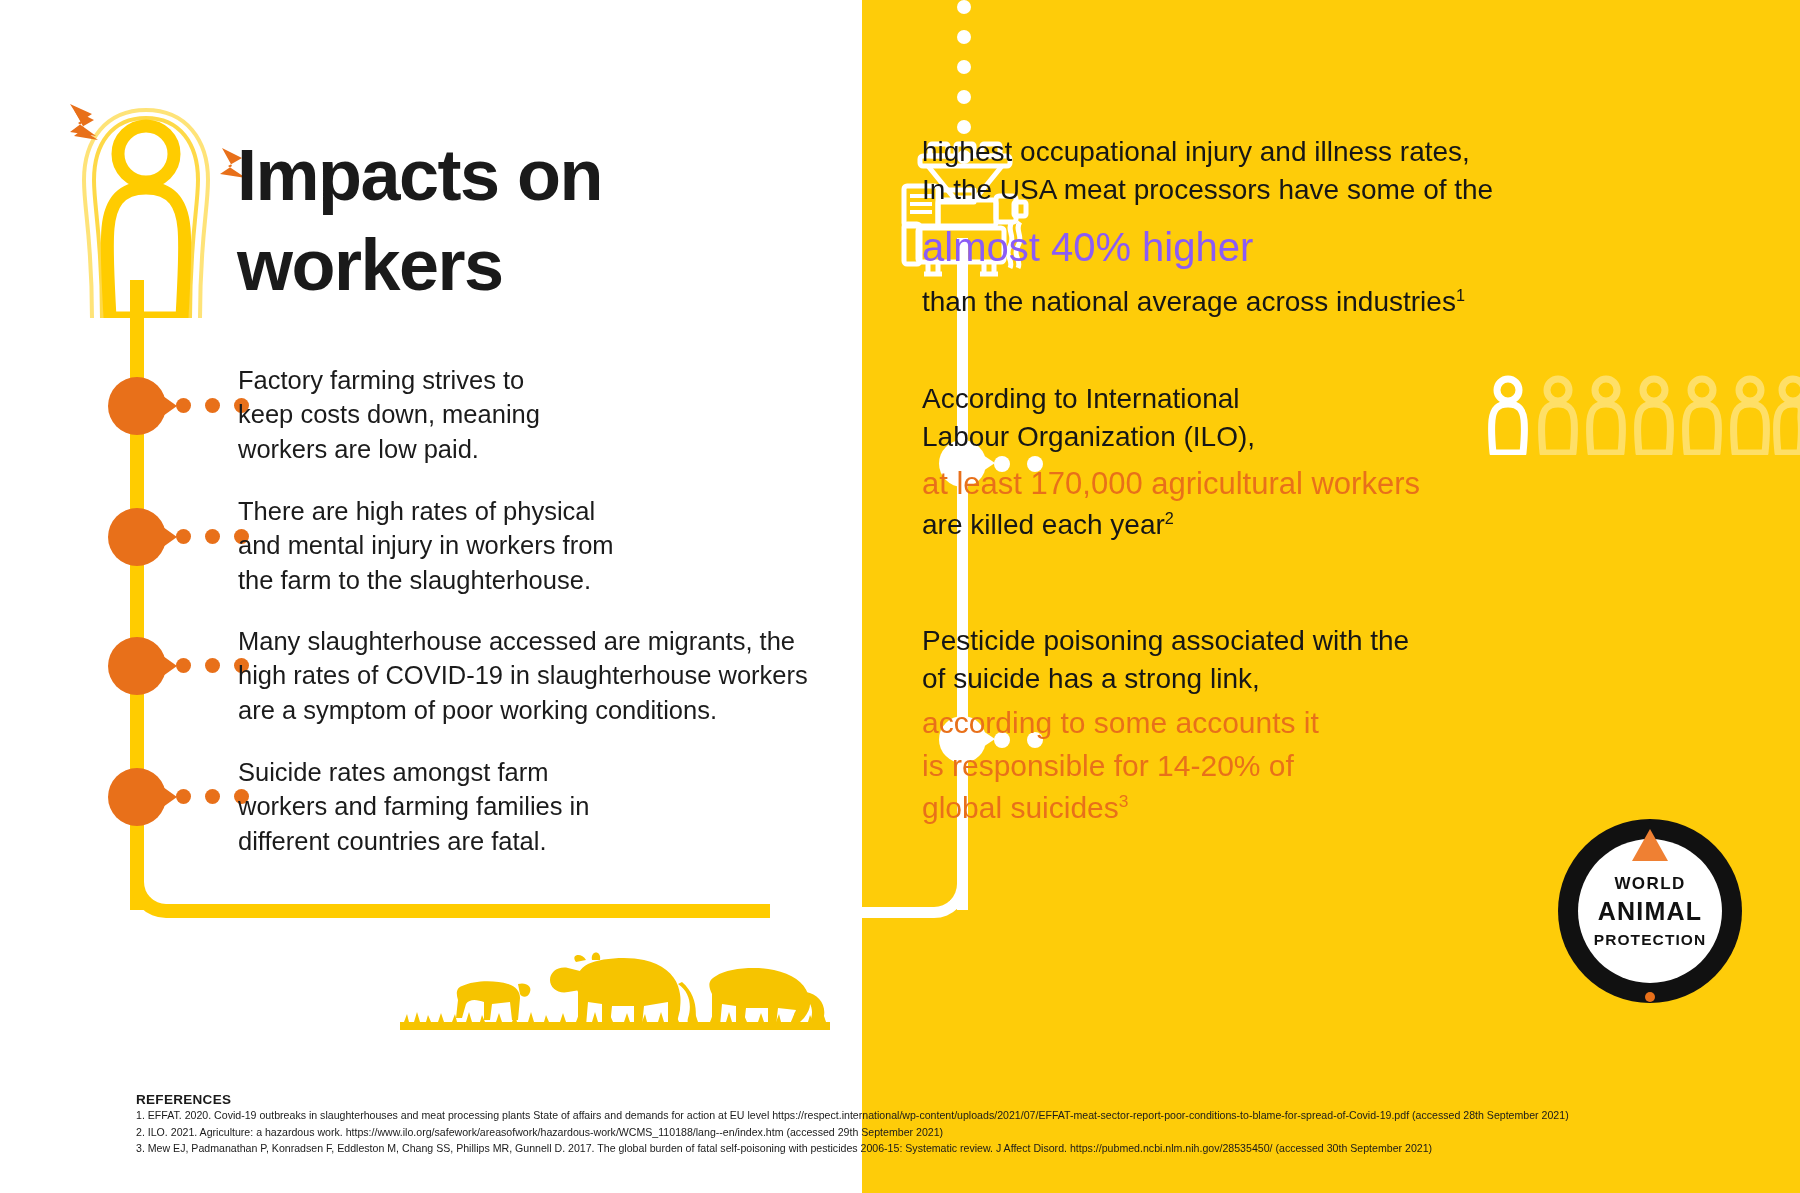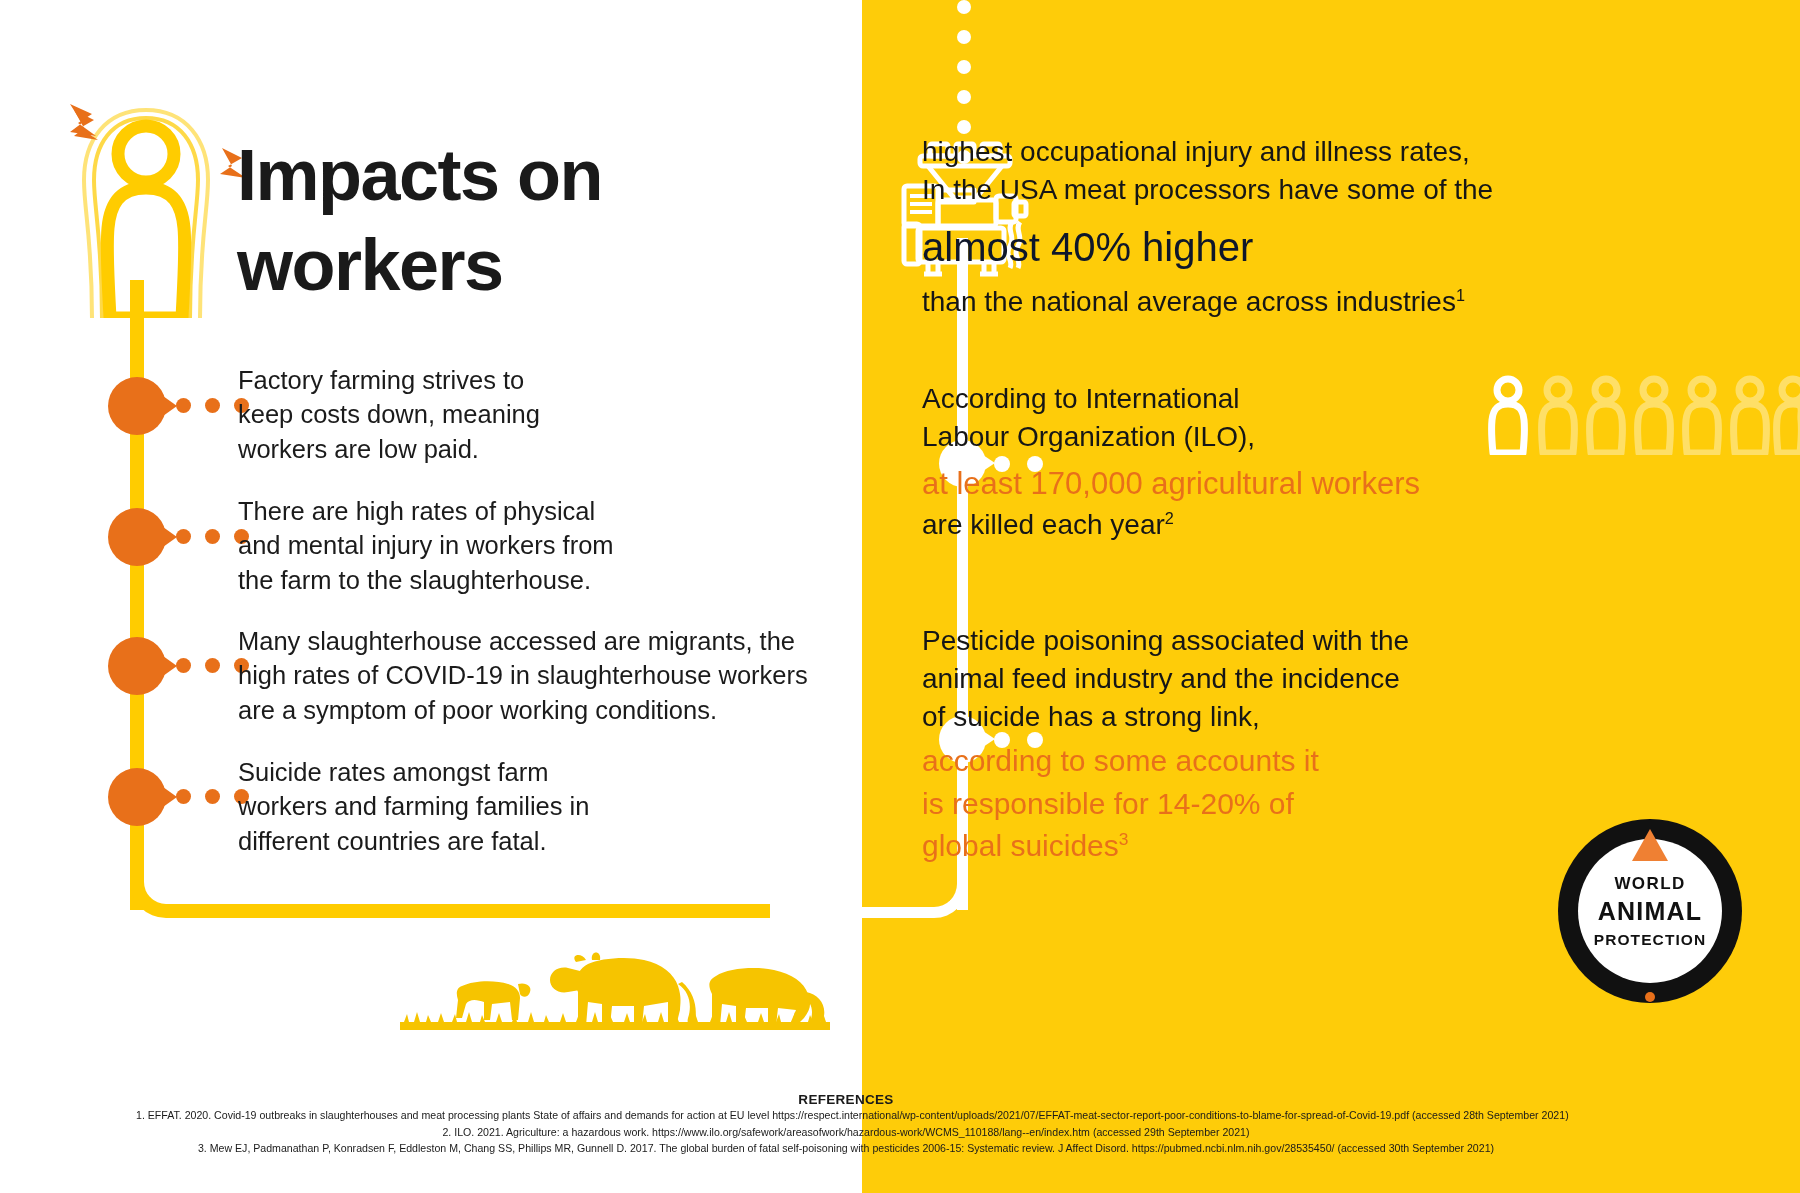--- a/index.html
+++ b/index.html
@@ -60,21 +60,21 @@
   .lbody {
     position: absolute; left: 238px; width: 520px;
     font-size: 25.5px; line-height: 1.35; color: #1b1b1b; font-weight: 400;
   }
   .lbody.wide { width: 540px; }
 
   
   .cows { position: absolute; left: 400px; top: 940px; width: 430px; height: 90px; }
 
   
-  .refs { position: absolute; left: 136px; top: 1092px; width: 1420px; z-index: 7; text-align: center; }
+  .refs { position: absolute; left: 136px; top: 1092px; width: 1420px; z-index: 7; }
   .refs-head { font-size: 13.5px; font-weight: 700; color: #1a1a1a; letter-spacing: .3px; }
   .refs-line { font-size: 10.6px; line-height: 1.58; color: #1a1a1a; white-space: nowrap; }
 
   
   .rdots-top { position: absolute; left: 957px; top: 0px; display: flex; flex-direction: column; gap: 16px; }
   .rdots-top i { width: 14px; height: 14px; border-radius: 50%; background: #ffffff; display: block; }
 
   
   .machine { position: absolute; left: 898px; top: 138px; width: 150px; height: 140px; }
 
@@ -101,21 +101,21 @@
     border-top: 8px solid transparent;
     border-bottom: 8px solid transparent;
     border-left: 12px solid #ffffff;
   }
   .rdots { position: absolute; left: 994px; display: flex; gap: 17px; }
   .rdots i { width: 16px; height: 16px; border-radius: 50%; background: #ffffff; display: block; }
 
   
   .rblock { position: absolute; left: 922px; width: 620px; }
   .rline { font-size: 28px; line-height: 1.36; color: #161616; font-weight: 400; }
-  .rline.big { font-size: 40px; font-weight: 400; color: #0f172a; line-height: 1.3; }
+  .rline.big { font-size: 40px; font-weight: 400; color: #8b5cf6; line-height: 1.3; }
   .rline.med { font-size: 30px; font-weight: 400; color: #e8701a; line-height: 1.42; }
   .rline.accent2 { font-size: 31px; color: #e8701a; line-height: 1.42; }
   sup { font-size: 0.58em; vertical-align: super; }
 
   
   .people { position: absolute; left: 1488px; top: 373px; display: flex; gap: 8px; align-items: flex-end; }
 
   
   .logo { position: absolute; left: 1556px; top: 817px; width: 188px; height: 188px; }
 </style>
@@ -316,21 +316,20 @@
     <div class="rline" style="white-space:nowrap">According to International</div>
     <div class="rline" style="white-space:nowrap">Labour Organization (ILO),</div>
     <div class="rline accent2" style="white-space:nowrap;margin-top:6px">at least 170,000 agricultural workers</div>
     <div class="rline" style="white-space:nowrap">
       <span>are killed each year</span><sup>2</sup>
     </div>
   </div>
 
   <div class="rblock" style="top:622px">
     <div class="rline" style="white-space:nowrap">Pesticide poisoning associated with the</div>
-    <div class="rline" style="white-space:nowrap">animal feed industry and the incidence</div>
     <div class="rline" style="white-space:nowrap">of suicide has a strong link,</div>
     <div class="rline med" style="white-space:nowrap;margin-top:4px">according to some accounts it</div>
     <div class="rline med" style="white-space:nowrap">is responsible for 14-20% of</div>
     <div class="rline med" style="white-space:nowrap">
       <span>global suicides</span><sup>3</sup>
     </div>
   </div>
 
   <div class="logo">
     <svg width="188" height="188" viewBox="0 0 188 188">

